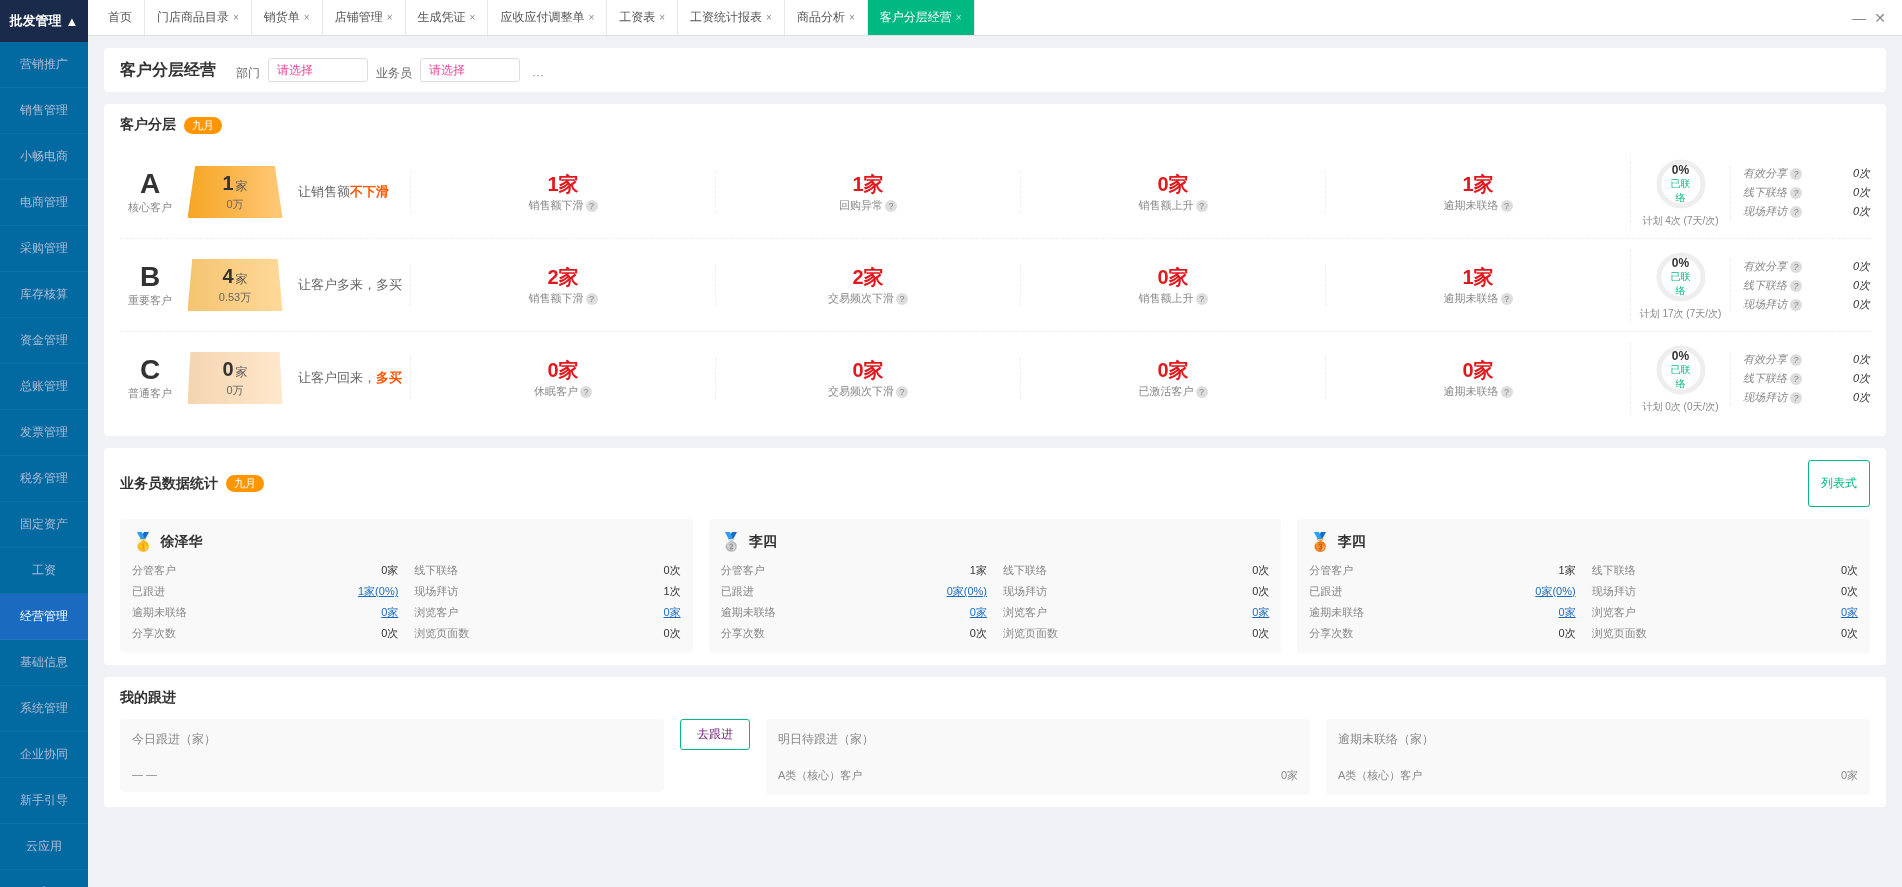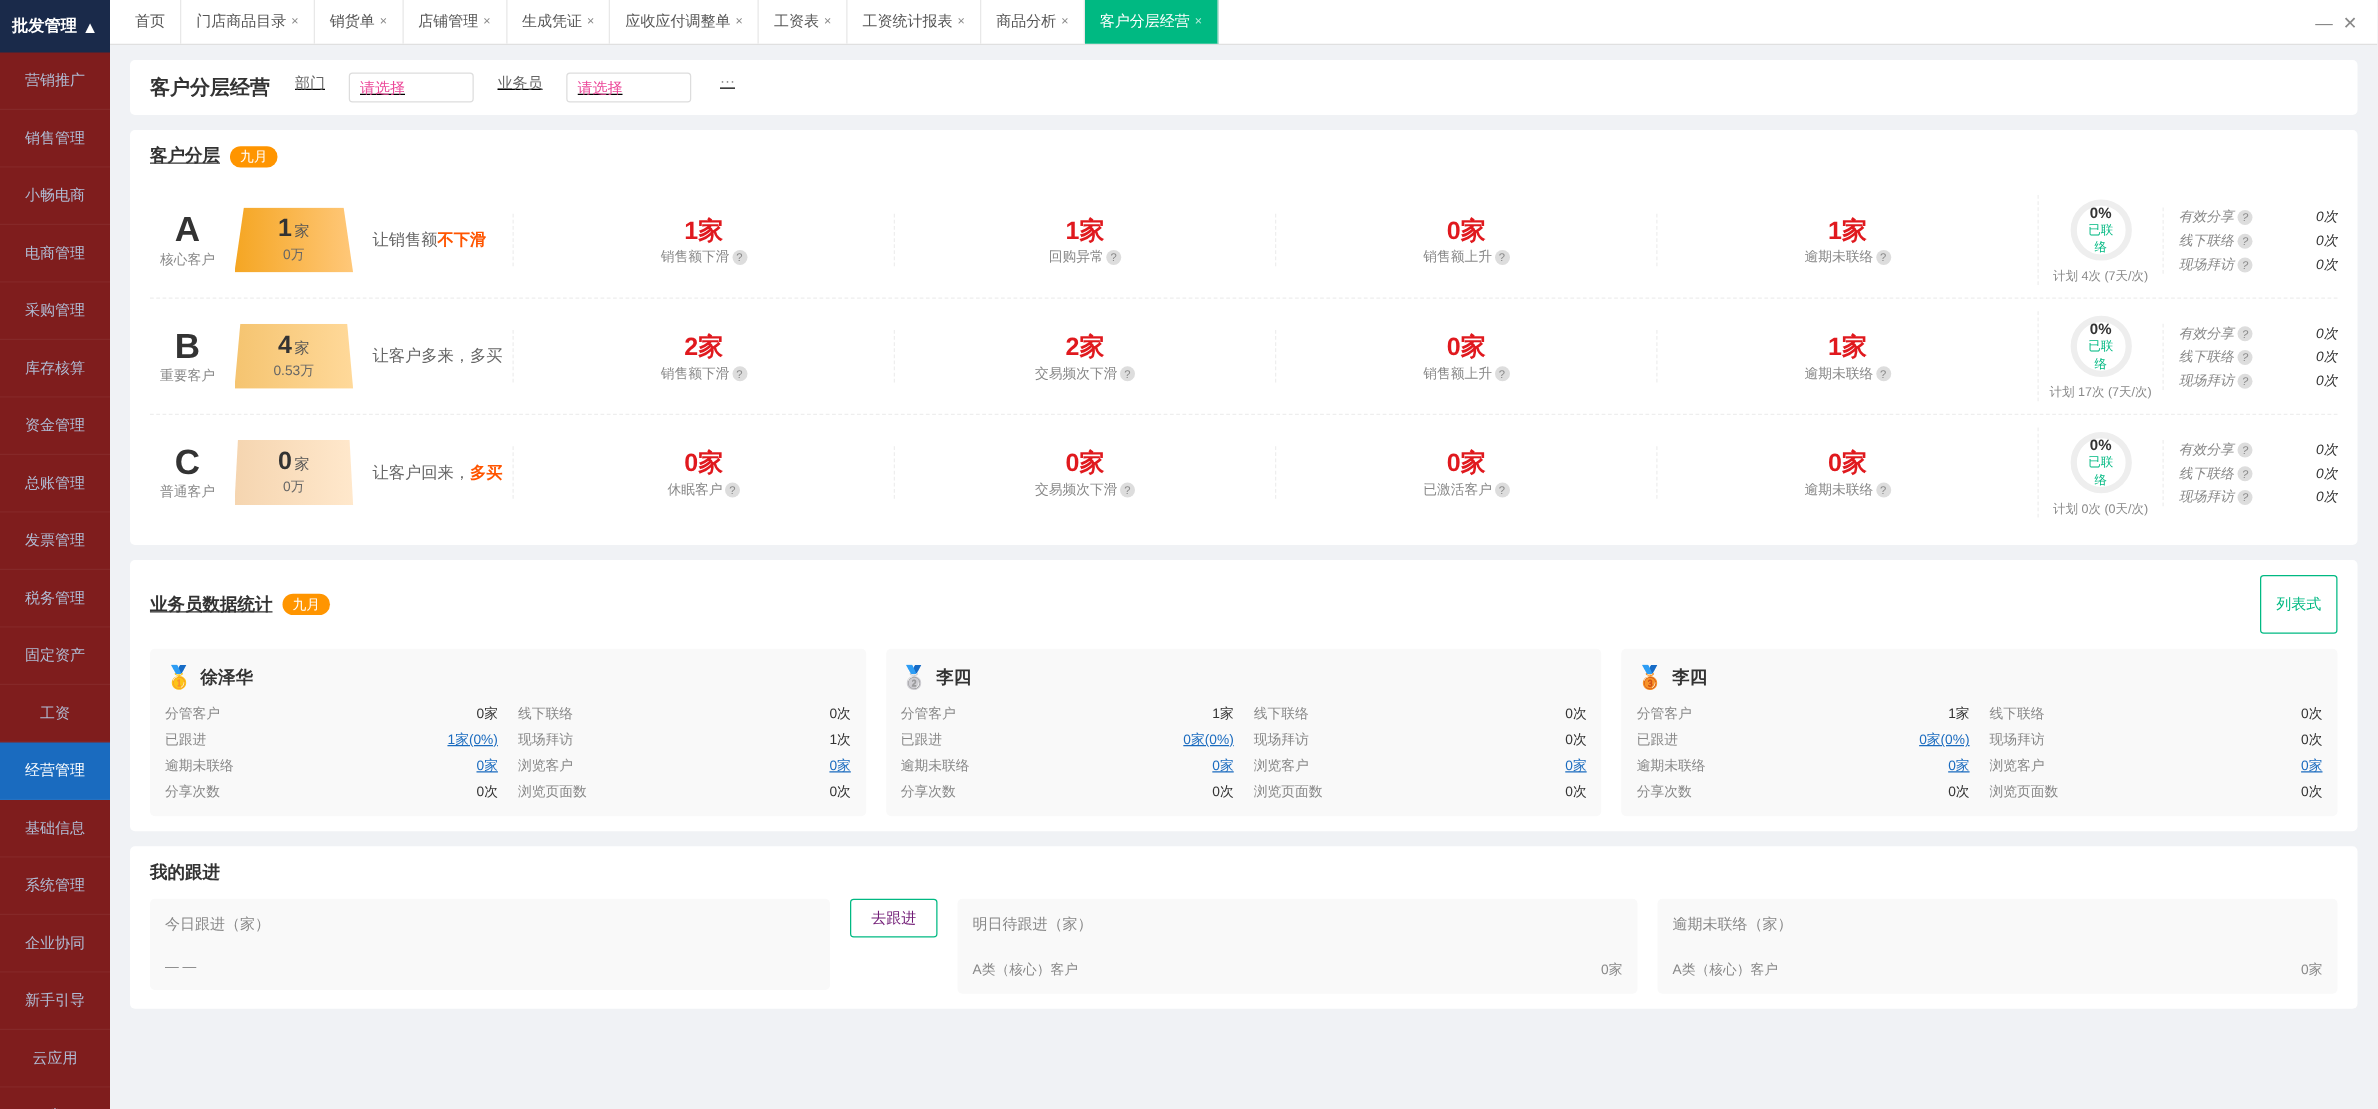--- a/index.html
+++ b/index.html
@@ -1,21 +1,21 @@
 <!DOCTYPE html>
 <html><head>
   <meta charset="utf-8">
   <style>
     * { margin: 0; padding: 0; box-sizing: border-box; }
     body { font-family: 'Microsoft YaHei', Arial, sans-serif; font-size: 12px; background: #f0f2f5; display: flex; height: 887px; overflow: hidden; }
 
     
     .sidebar {
       width: 88px;
-      background: #7f1d1d;
+      background: #0369a1;
       display: flex;
       flex-direction: column;
       flex-shrink: 0;
       height: 100%;
       overflow-y: auto;
     }
     .sidebar-header {
       background: #1a2a4a;
       color: #fff;
       text-align: center;
@@ -98,23 +98,22 @@
       border-radius: 4px;
     }
     .page-title {
       font-size: 16px;
       font-weight: bold;
       color: #333;
       margin-right: 20px;
     }
     .filter-group {
       display: flex;
-      align-items: flex-start;
-      gap: 19px;
-      text-decoration: underline;
+      align-items: flex-end;
+      gap: 8px;
     }
     .filter-label { color: #666; font-size: 12px; }
     .filter-select {
       border: 1px solid #ddd;
       border-radius: 3px;
       padding: 4px 24px 4px 8px;
       font-size: 12px;
       color: #ec4899;
       background: #fff;
       min-width: 100px;
@@ -129,21 +128,21 @@
       border-radius: 4px;
       padding: 12px 16px;
       margin-bottom: 12px;
     }
     .section-header {
       display: flex;
       align-items: center;
       gap: 8px;
       margin-bottom: 12px;
     }
-    .section-title { font-size: 14px; font-weight: bold; color: #333; text-decoration: underline; }
+    .section-title { font-size: 14px; font-weight: bold; color: #333; }
     .section-badge {
       background: #ff9500;
       color: #fff;
       border-radius: 10px;
       padding: 1px 8px;
       font-size: 11px;
     }
 
     
     .tier-row {

